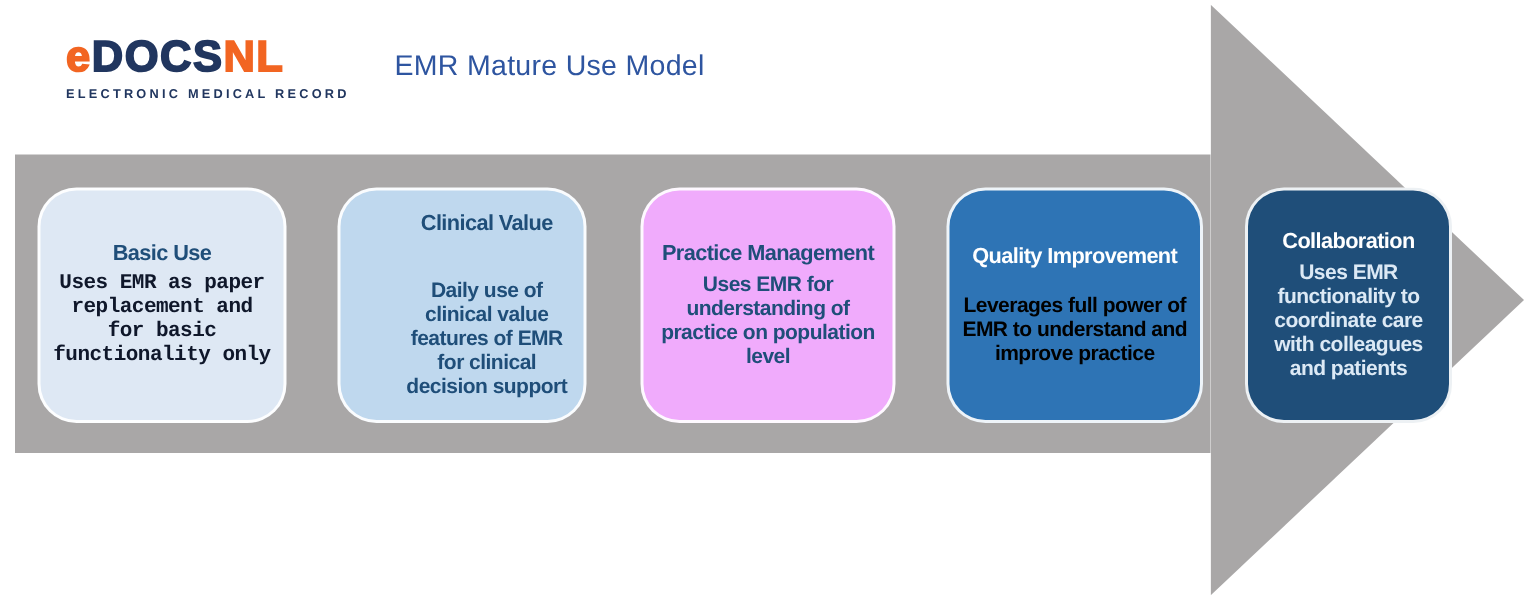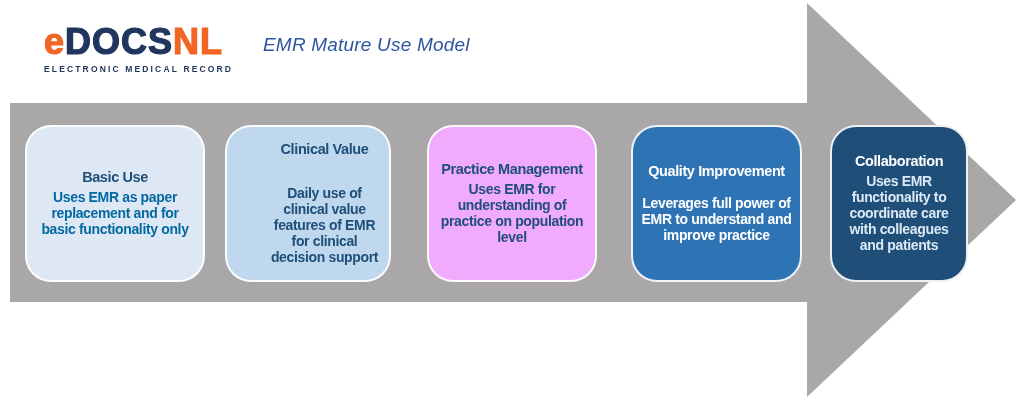--- a/index.html
+++ b/index.html
@@ -5,36 +5,36 @@
   html,body{margin:0;padding:0;background:#fff;}
   .canvas{
     position:relative;width:1024px;height:409px;overflow:hidden;
     background:var(--page-bg,#ffffff);
     font-family:"Liberation Sans",sans-serif;
   }
 
   
   .logo{position:absolute;left:44px;top:24px;}
   .logo-word{
-    font-weight:700;font-size:36px;line-height:1;letter-spacing:1px;
+    font-weight:700;font-size:29px;line-height:1;letter-spacing:1px;
     -webkit-text-stroke:1.2px currentColor;
     color:var(--logo-navy,#21365f);
     white-space:nowrap;
   }
   .logo-word .accent{color:var(--logo-orange,#f26522);-webkit-text-stroke:1.2px currentColor;}
   .logo-tagline{
     margin-top:4px;
     font-size:8.5px;font-weight:700;letter-spacing:2.15px;
     color:var(--logo-navy,#21365f);white-space:nowrap;
   }
   .page-title{
     position:absolute;left:263px;top:34px;
     font-size:19px;font-weight:400;
     color:var(--title-blue,#2e55a0);
-    letter-spacing:.2px;white-space:nowrap;font-style:italic;
+    letter-spacing:.2px;white-space:nowrap;
   }
 
   
   .arrow-body{
     position:absolute;left:10px;top:103px;width:797px;height:199px;
     background:var(--arrow-gray,#a9a7a7);z-index:1;
   }
   .arrow-head{
     position:absolute;left:807px;top:3px;width:209px;height:394px;
     background:var(--arrow-gray,#a9a7a7);z-index:1;
@@ -50,21 +50,21 @@
     text-align:center;padding:6px 7px;
   }
   .stage-title{
     font-weight:700;font-size:14.5px;line-height:1.15;
     letter-spacing:-0.4px;margin-bottom:5px;white-space:nowrap;
   }
   .stage-desc{
     font-weight:700;font-size:14px;line-height:1.14;
     letter-spacing:-0.35px;
   }
-  .s0{left:25px;width:180px;}
+  .s0{left:25px;width:166px;}
   .s1{left:225px;width:166px;}
   .s2{left:427px;width:170px;}
   .s3{left:631px;width:171px;}
   .s4{left:830px;width:138px;}
 </style>
 </head>
 <body>
 
 <div class="canvas">
 
@@ -72,32 +72,32 @@
     <div class="logo-word"><span class="accent">e</span><span>DOCS</span><span class="accent">NL</span></div>
     <div class="logo-tagline">ELECTRONIC MEDICAL RECORD</div>
   </div>
   <div class="page-title">EMR Mature Use Model</div>
 
   <div class="arrow-body"></div>
   <div class="arrow-head"></div>
 
   <div class="stage s0" style="background: rgb(222, 232, 244);">
     <div class="stage-title" style="color: rgb(31, 78, 121);">Basic Use</div>
-    <div class="stage-desc" style="color: #0369a1;">Uses EMR as paper replacement and for basic functionality only</div>
+    <div class="stage-desc" style="color: #0f172a; font-family: Liberation Mono, monospace;">Uses EMR as paper replacement and for basic functionality only</div>
   </div>
   <div class="stage s1" style="background: rgb(191, 216, 238); padding-left: 40px;">
     <div class="stage-title" style="color: rgb(31, 78, 121);">Clinical Value</div>
     <div class="stage-desc" style="color: rgb(31, 78, 121); margin-top: 24px;">Daily use of clinical value features of EMR for clinical decision support</div>
   </div>
   <div class="stage s2" style="background: #f0abfc;">
     <div class="stage-title" style="color: rgb(31, 78, 121);">Practice Management</div>
     <div class="stage-desc" style="color: rgb(31, 78, 121);">Uses EMR for understanding of practice on population level</div>
   </div>
   <div class="stage s3" style="background: rgb(46, 116, 181); gap: 12px;">
     <div class="stage-title" style="color: rgb(255, 255, 255);">Quality Improvement</div>
-    <div class="stage-desc" style="color: #ffffff;">Leverages full power of EMR to understand and improve practice</div>
+    <div class="stage-desc" style="color: #000000;">Leverages full power of EMR to understand and improve practice</div>
   </div>
   <div class="stage s4" style="background: rgb(31, 78, 121);">
     <div class="stage-title" style="color: rgb(255, 255, 255);">Collaboration</div>
     <div class="stage-desc" style="color: rgb(220, 233, 245);">Uses EMR functionality to coordinate care with colleagues and patients</div>
   </div>
 
 </div>
 
 </body></html>

